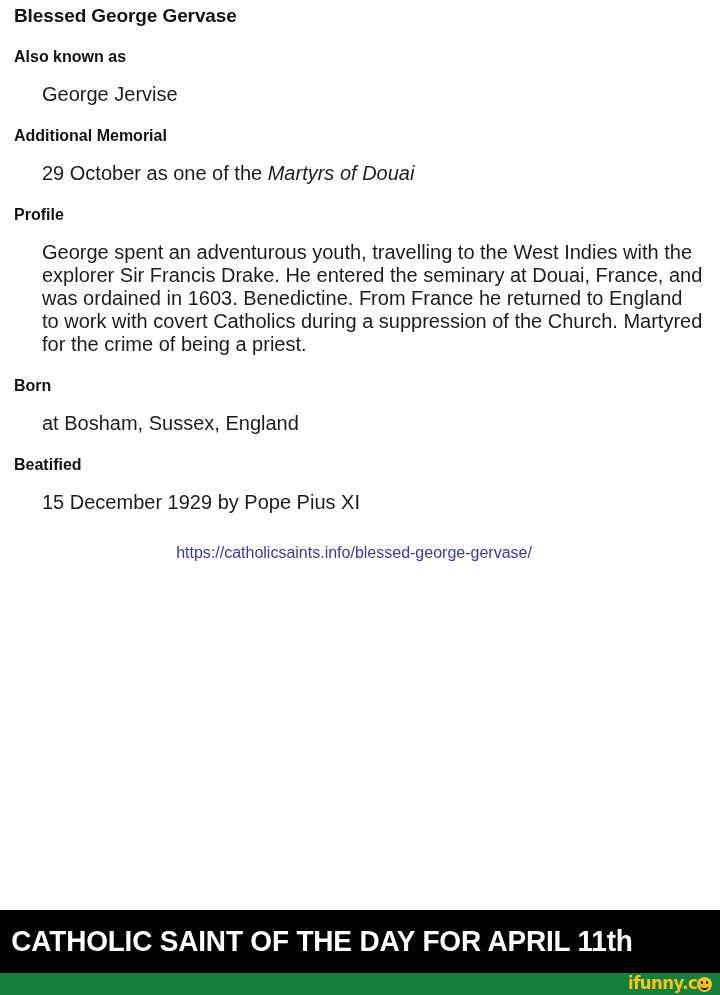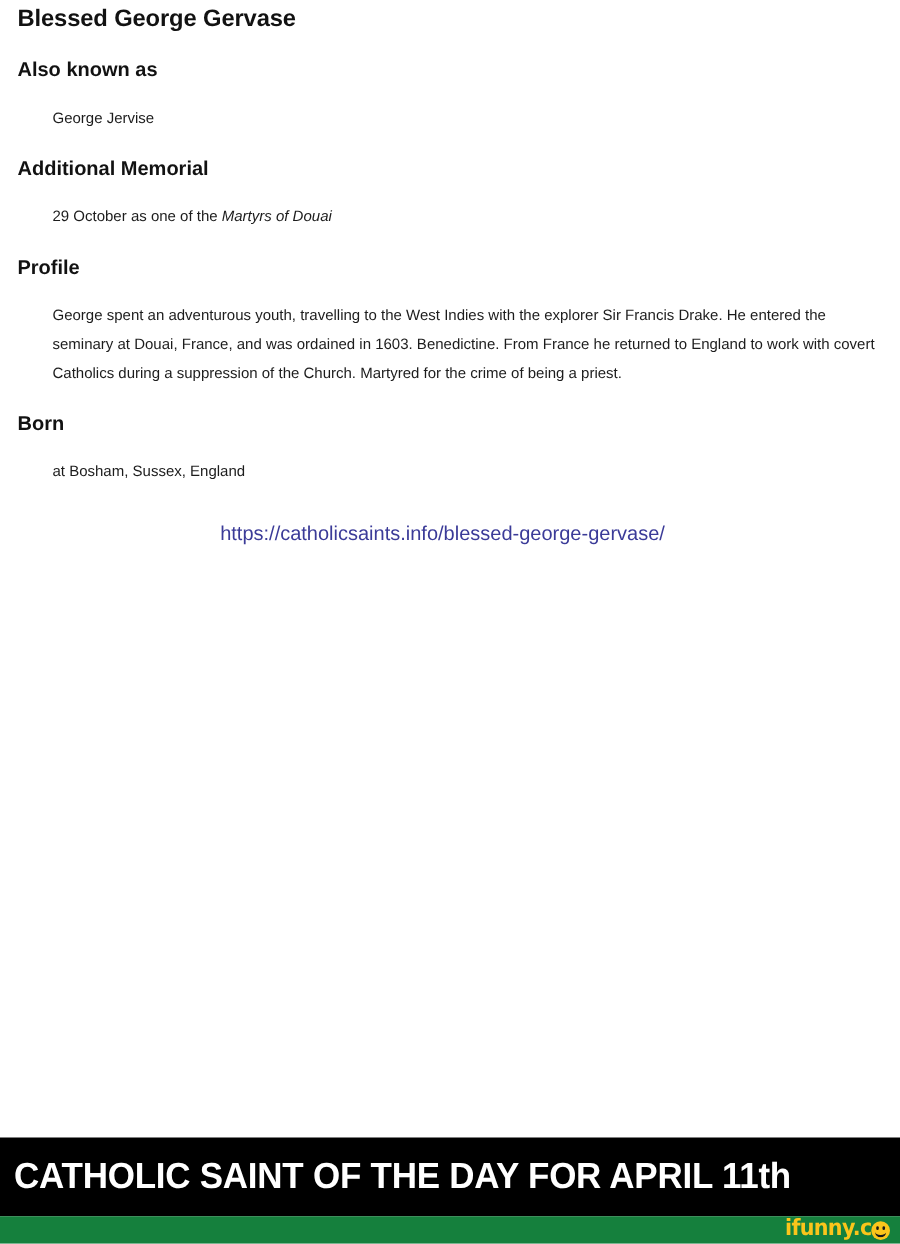--- a/index.html
+++ b/index.html
@@ -47,21 +47,21 @@
     line-height: 20px;
     margin: 0;
   }
 
   .section {
     margin-top: 20px;
   }
 
   .section-body {
     margin: 16px 0 0 28px;
-    font-size: 12px;
+    font-size: 20px;
     line-height: 23px;
     color: #1c1c1c;
     max-width: 660px;
   }
 
   .section-body em {
     font-style: italic;
   }
 
   .profile-body {
@@ -189,20 +189,24 @@
     </div>
 
     <div class="section">
       <h2 class="section-heading">Born</h2>
       <div class="section-body">at Bosham, Sussex, England</div>
     </div>
 
     <div class="section">
     </div>
 
+    <div class="section">
+      <h2 class="section-heading">Beatified</h2>
+      <div class="section-body">15 December 1929 by Pope Pius XI</div>
+    </div>
 
     <div class="source-link-row">
       <a class="source-link" href="#">https://catholicsaints.info/blessed-george-gervase/</a>
     </div>
 
   </div>
 
   <div class="caption-banner">
     <div class="caption-text">CATHOLIC SAINT OF THE DAY FOR APRIL 11th</div>
   </div>

